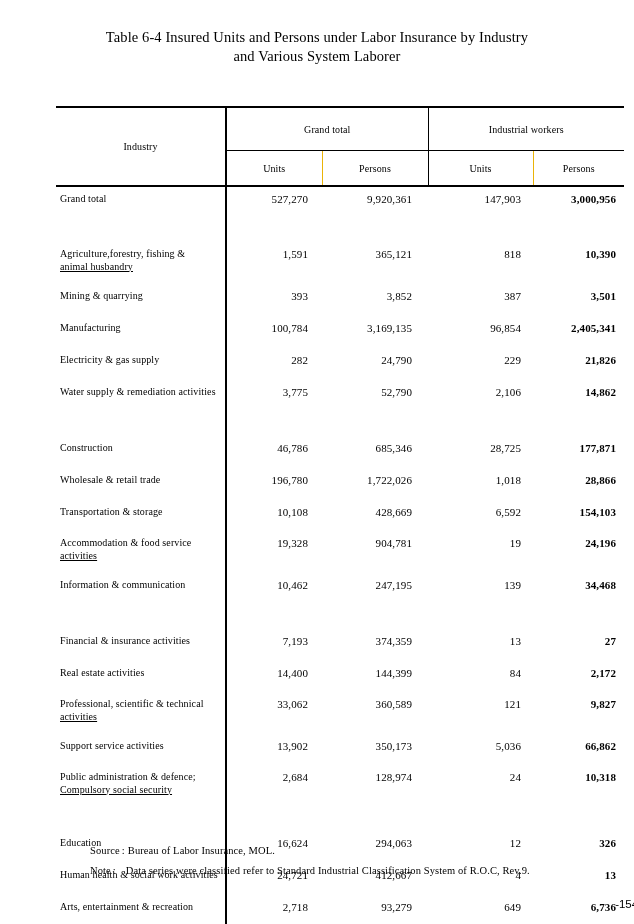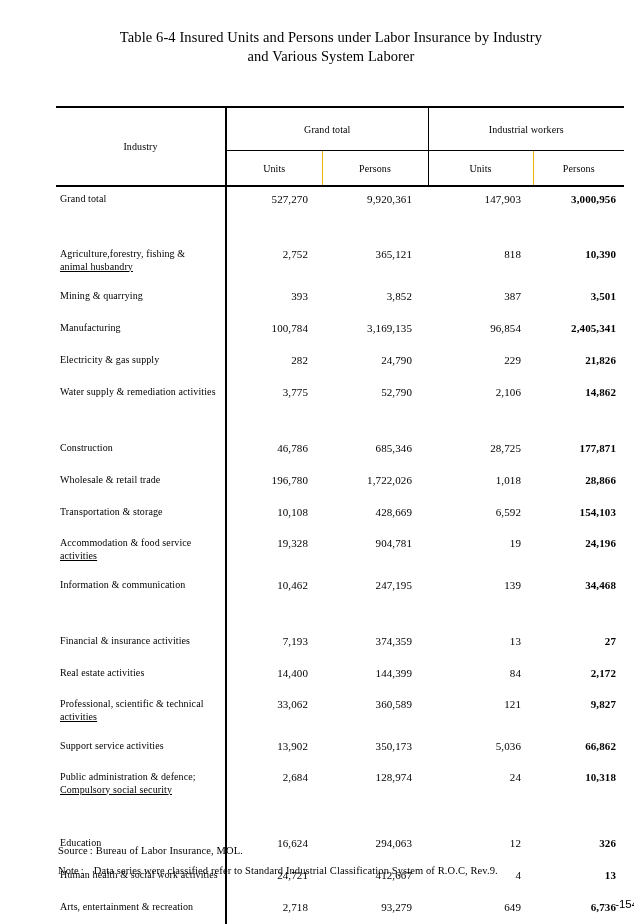--- a/index.html
+++ b/index.html
@@ -20,21 +20,21 @@
     position: relative;
     width: 634px;
     height: 924px;
     box-sizing: border-box;
   }
 
   
   .title-block {
     position: absolute;
     top: 28px;
-    left: 71px;
+    left: 57px;
     width: 520px;
     text-align: center;
   }
   .title-line {
     font-size: 14.5px;
     line-height: 19px;
     letter-spacing: 0.1px;
     white-space: nowrap;
   }
 
@@ -147,20 +147,21 @@
     position: absolute;
     left: 58px;
     top: 845px;
     width: 560px;
     font-size: 10.5px;
     letter-spacing: 0.1px;
   }
   .note-line {
     margin-bottom: 9px;
     white-space: nowrap;
+    margin-left: 32px;
   }
   .note-label { display: inline; }
   .note-sep { display: inline; padding: 0 3px 0 2px; }
   .note-text { display: inline; }
   .note-text.indent { padding-left: 7px; }
 
   
   .page-number {
     position: absolute;
     left: 8px;
@@ -212,21 +213,21 @@
             <td class="num">527,270</td>
             <td class="num p2">9,920,361</td>
             <td class="num p3">147,903</td>
             <td class="num p4">3,000,956</td>
           </tr>
           <tr class="row-body two-line">
             <td class="ind">
               <span class="ind-l1">Agriculture,forestry, fishing &amp;</span>
               <span class="ind-l2">animal husbandry</span>
             </td>
-            <td class="num">2,752</td>
+            <td class="num">1,591</td>
             <td class="num p2">365,121</td>
             <td class="num p3">818</td>
             <td class="num p4">10,390</td>
           </tr>
           <tr class="row-body">
             <td class="ind">
               <span class="ind-l1">Mining &amp; quarrying</span>
             </td>
             <td class="num">393</td>
             <td class="num p2">3,852</td>

